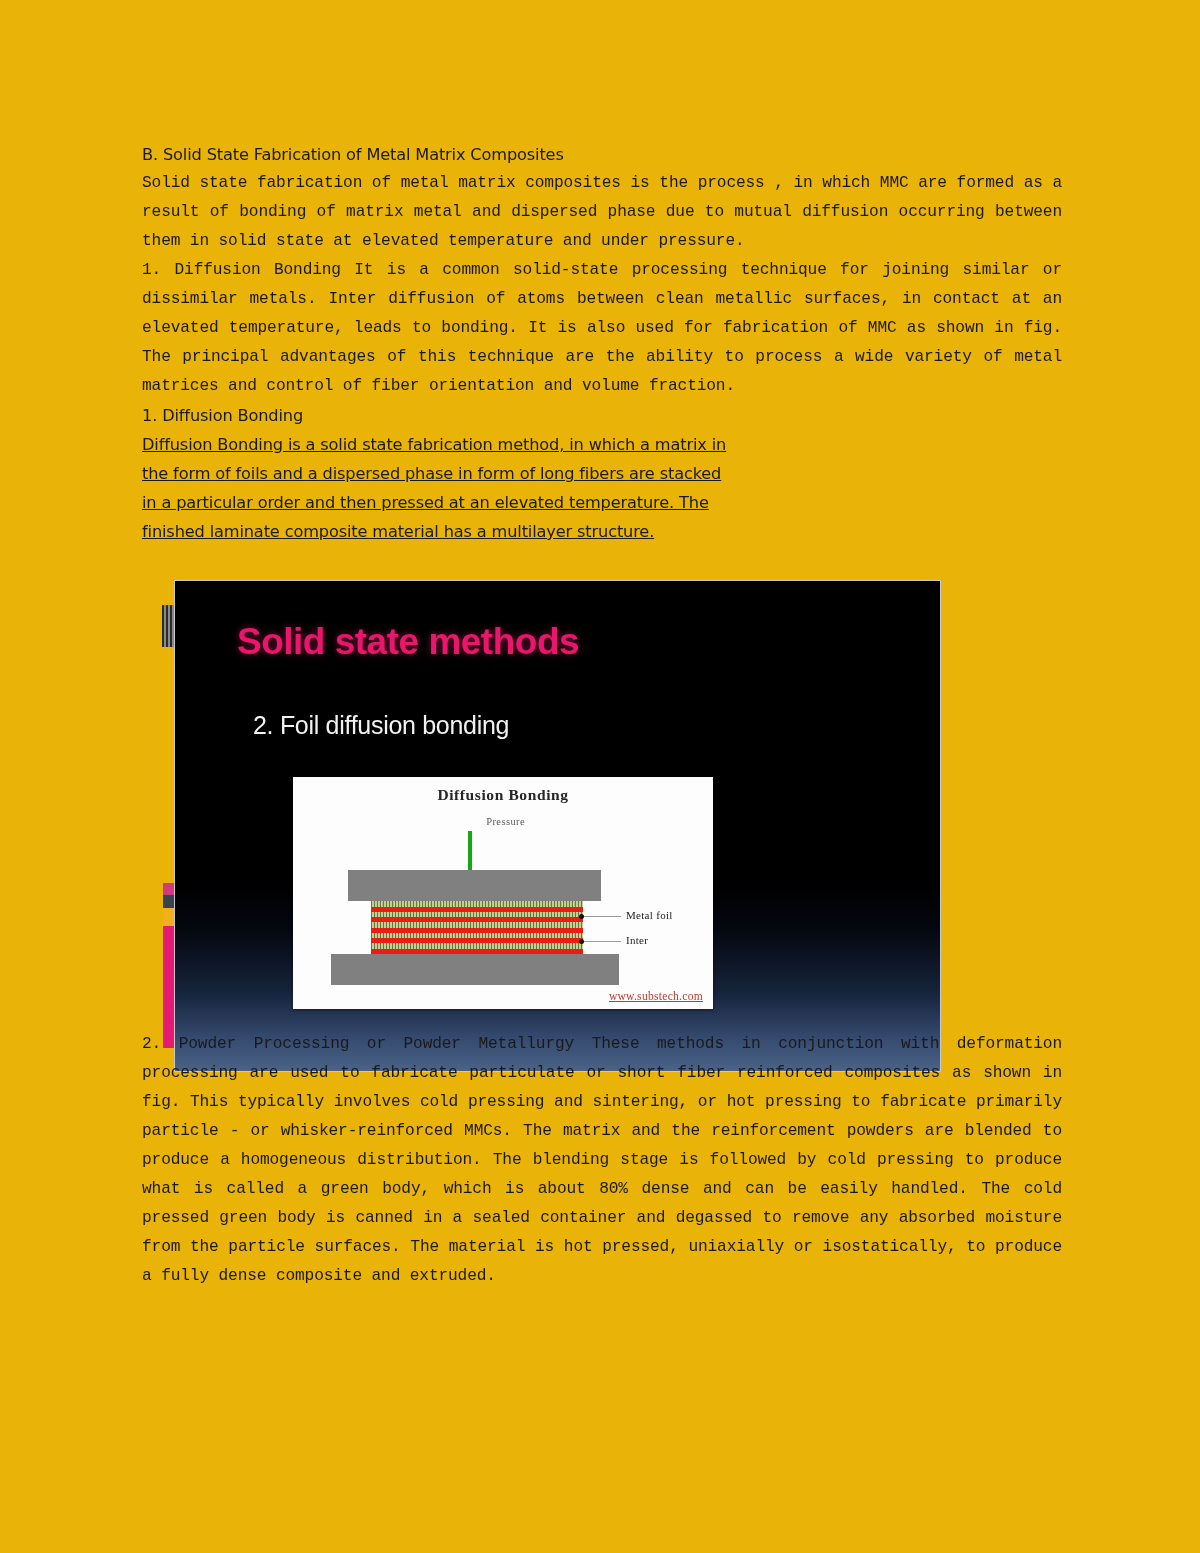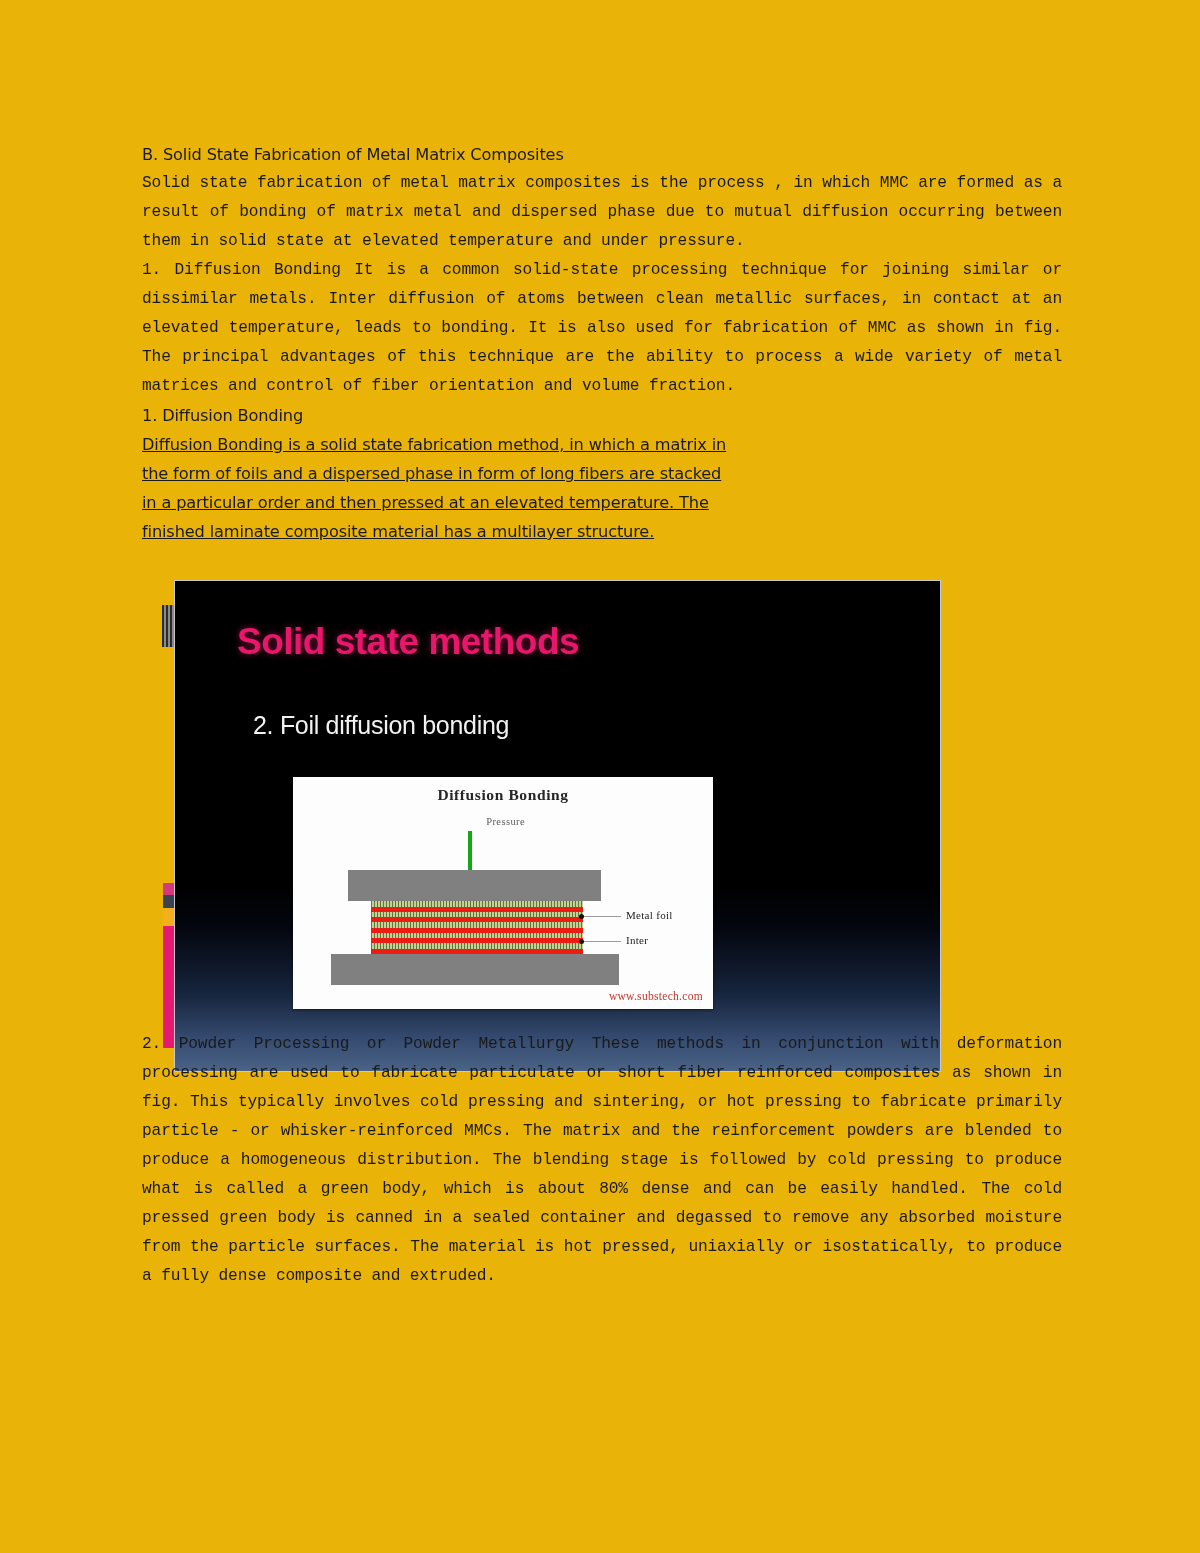--- a/index.html
+++ b/index.html
@@ -204,20 +204,21 @@
   .label-foil   { left: 333px; top: 132px; }
   .label-fibers { left: 333px; top: 157px; }
   .watermark {
     position: absolute;
     right: 10px;
     bottom: 7px;
     font-family: "Liberation Serif", serif;
     font-size: 11.5px;
     color: #c0392b;
     letter-spacing: 0.3px;
+    text-decoration: underline;
   }
 </style>
 </head>
 <body>
 
 <div class="page">
 
   <div class="content">
     <p>B. Solid State Fabrication of Metal Matrix Composites</p>
     <p class="justify">Solid state fabrication of metal matrix composites is the process , in which MMC are formed as a result of bonding of matrix metal and dispersed phase due to mutual diffusion occurring between them in solid state at elevated temperature and under pressure.</p>

